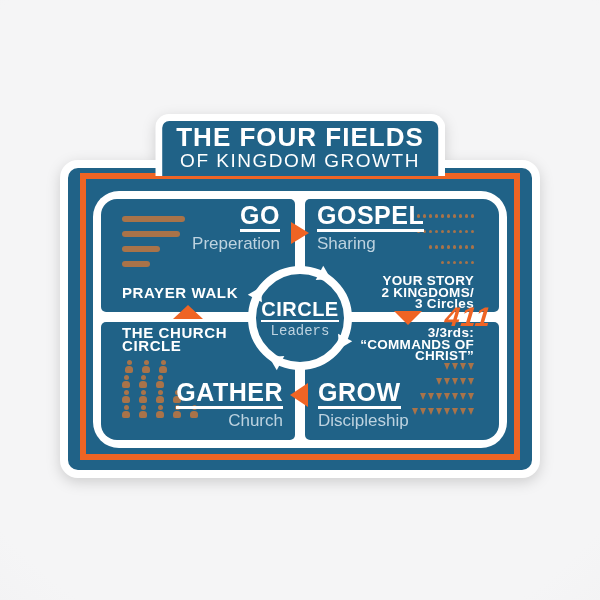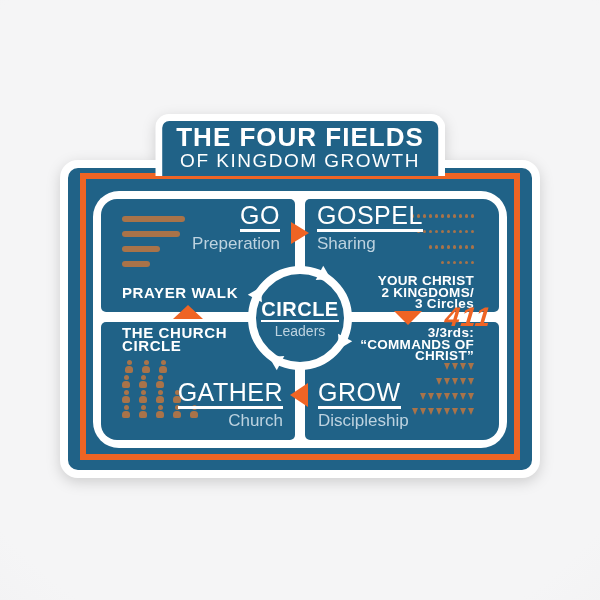--- a/index.html
+++ b/index.html
@@ -50,21 +50,21 @@
   }
   .field-inner{position:relative;width:398px;height:241px;}
   .cell{position:absolute;background:var(--teal);}
   .cell-go{left:0;top:0;width:194px;height:113px;border-radius:16px 5px 5px 5px;}
   .cell-gospel{left:204px;top:0;width:194px;height:113px;border-radius:5px 16px 5px 5px;}
   .cell-gather{left:0;top:123px;width:194px;height:118px;border-radius:5px 5px 5px 16px;}
   .cell-grow{left:204px;top:123px;width:194px;height:118px;border-radius:5px 5px 16px 5px;}
 
   
   .q-block{position:absolute;z-index:6;}
-  .q-label{display:inline-block;font-size:25px;line-height:25px;font-weight:400;color:#fff;
+  .q-label{display:inline-block;font-size:25px;line-height:25px;font-weight:700;color:#fff;
     letter-spacing:.5px;border-bottom:3px solid #fff;padding-bottom:1px;}
   .q-sub{font-size:17px;line-height:19px;color:var(--sub);margin-top:2px;}
   .q-go{right:219px;top:4px;text-align:right;}
   .q-gospel{left:216px;top:4px;text-align:left;}
   .q-gather{right:216px;top:181px;text-align:right;}
   .q-grow{left:217px;top:181px;text-align:left;}
 
   
   .ann{position:absolute;z-index:6;color:#fff;font-weight:700;}
   .prayer-walk{left:21px;top:85px;font-size:15px;letter-spacing:.6px;}
@@ -83,21 +83,21 @@
 
   
   .circle-wrap{position:absolute;left:147px;top:67px;width:104px;height:104px;z-index:7;}
   .ring{position:absolute;inset:0;border:8px solid #fff;border-radius:50%;background:var(--teal);}
   .ring-arrow{position:absolute;inset:0;transform:rotate(var(--a));}
   .ring-arrow::before{content:"";position:absolute;top:-5px;left:50%;margin-left:-4px;width:0;height:0;
     border-top:8px solid transparent;border-bottom:8px solid transparent;border-left:13px solid #fff;}
   .circle-text{position:absolute;inset:0;display:flex;flex-direction:column;align-items:center;justify-content:center;padding-top:2px;}
   .c-label{display:inline-block;font-size:20px;line-height:20px;font-weight:700;color:#fff;
     letter-spacing:.5px;border-bottom:2px solid #fff;padding-bottom:1px;}
-  .c-sub{font-size:14px;line-height:16px;color:var(--sub);margin-top:1px;}
+  .c-sub{font-size:14px;line-height:16px;color:var(--sub);margin-top:1px;font-family:Liberation Mono, monospace;}
 
   
   .deco{position:absolute;z-index:5;display:flex;flex-direction:column;}
   .deco-row{display:flex;align-items:center;}
   .deco-lines{left:21px;top:17px;gap:9px;}
   .bar{height:6px;border-radius:3px;background:var(--muted);display:block;}
   .deco-dots{right:25px;top:15px;gap:12px;}
   .deco-dots .deco-row{justify-content:flex-end;gap:2.5px;}
   .dot{width:3.5px;height:3.5px;border-radius:50%;background:var(--muted);display:block;}
   .deco-people{left:20px;top:161px;gap:2px;}
@@ -148,21 +148,21 @@
             <span class="q-label">GATHER</span>
             <div class="q-sub">Church</div>
           </div>
 
           <div class="ann church-circle">
             <div>THE CHURCH</div>
             <div>CIRCLE</div>
           </div>
           <div class="ann prayer-walk">PRAYER WALK</div>
           <div class="ann your-story">
-            <div>YOUR CHRIST</div>
+            <div>YOUR STORY</div>
             <div>2 KINGDOMS/</div>
             <div>3 Circles</div>
           </div>
           <div class="ann three-thirds">
             <div>3/3rds:</div>
             <div>“COMMANDS OF</div>
             <div>CHRIST”</div>
           </div>
           <div class="ann four11">411</div>
 

